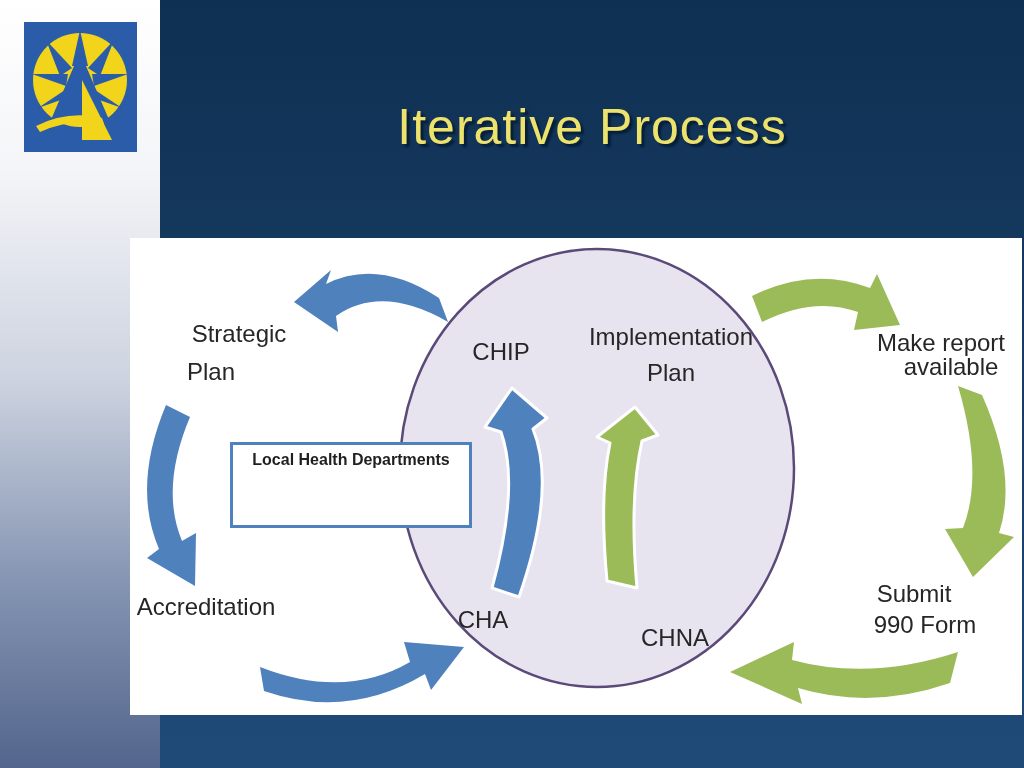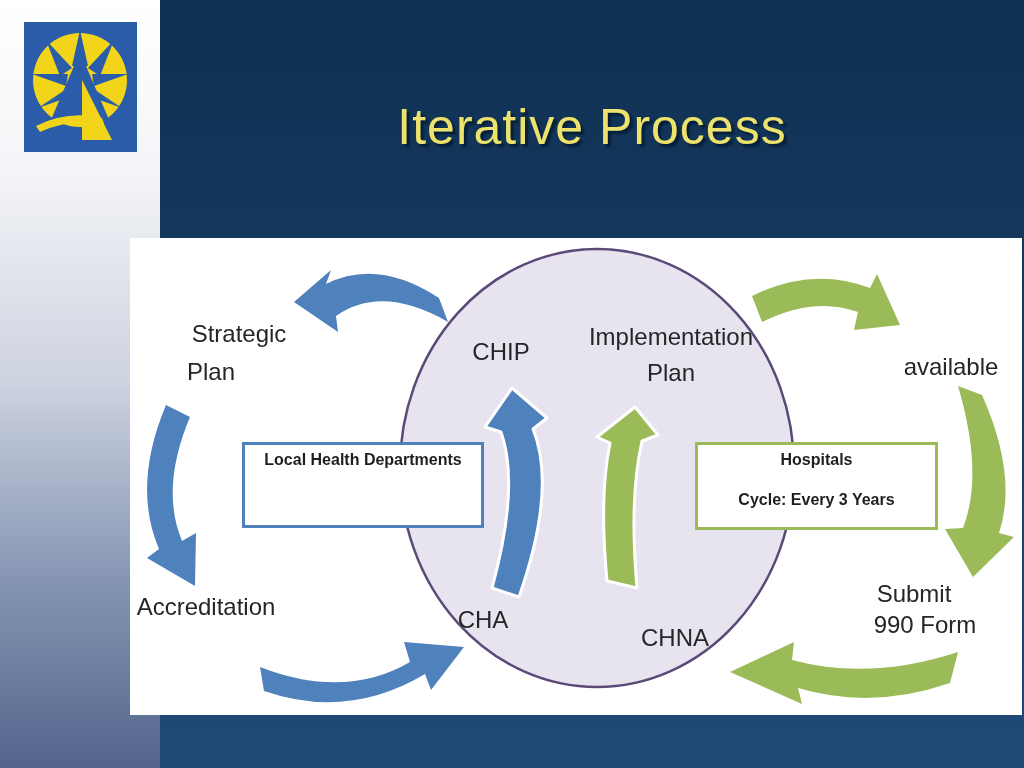--- a/index.html
+++ b/index.html
@@ -92,24 +92,21 @@
   <div class="dlabel" style="left:354px;top:114px;margin-left:17px;">CHIP</div>
   <div class="dlabel" style="left:541px;top:99px;">Implementation</div>
   <div class="dlabel" style="left:541px;top:135px;">Plan</div>
   <div class="dlabel" style="left:353px;top:382px;">CHA</div>
   <div class="dlabel" style="left:545px;top:400px;">CHNA</div>
 
   <div class="dlabel" style="left:81px;top:96px;margin-left:28px;">Strategic</div>
   <div class="dlabel" style="left:81px;top:134px;">Plan</div>
   <div class="dlabel" style="left:76px;top:369px;">Accreditation</div>
 
+  <div class="dlabel" style="left:811px;top:105px;">Make report</div>
   <div class="dlabel" style="left:813px;top:129px;margin-left:8px;">available</div>
   <div class="dlabel" style="left:784px;top:356px;text-align:right;">Submit</div>
   <div class="dlabel" style="left:795px;top:387px;">990 Form</div>
 
-  <div class="cbox" style="left: 112px; top: 204px; width: 242px; height: 86px; border-color: rgb(79, 129, 189); text-decoration: underline;">
+  <div class="cbox" style="left: 100px; top: 204px; width: 242px; height: 86px; border-color: rgb(79, 129, 189); text-decoration: underline;">
     <div class="bline l1">Local Health Departments</div>
-  </div>
-  <div class="cbox" style="left: 565px; top: 204px; width: 243px; height: 88px; border-color: rgb(155, 187, 89);">
-    <div class="bline l1">Hospitals</div>
-    <div class="bline l2">Cycle: Every 3 Years</div>
   </div>
 </div>
 
 </body></html>

